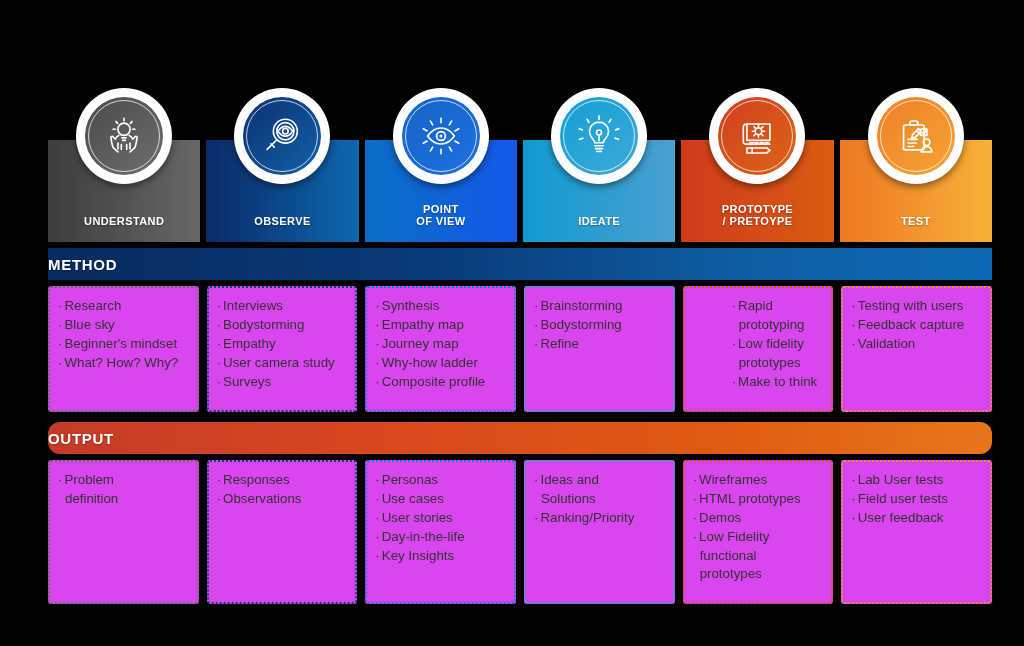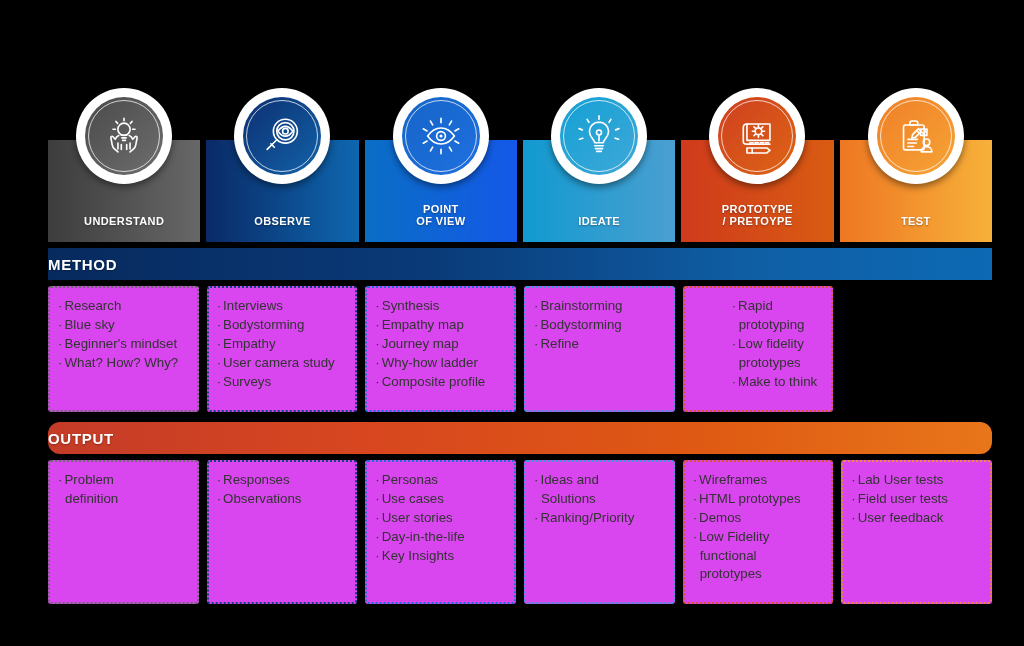--- a/index.html
+++ b/index.html
@@ -261,20 +261,27 @@
         </ul>
       </div>
       <div class="card" style="border-color: rgb(212, 85, 42); padding-left: 47px;">
         <ul>
           <li>Rapid prototyping</li>
           <li>Low fidelity
 prototypes</li>
           <li>Make to think</li>
         </ul>
       </div>
+      <div class="card" style="border-color: rgb(239, 139, 60);">
+        <ul>
+          <li>Testing with users</li>
+          <li>Feedback capture</li>
+          <li>Validation</li>
+        </ul>
+      </div>
     </div>
 
   <div class="banner" id="banner-output">
     <span>OUTPUT</span>
   </div>
 
   <div class="cards" id="cards-output">
       <div class="card" style="border-color: rgb(107, 107, 107);">
         <ul>
           <li>Problem

